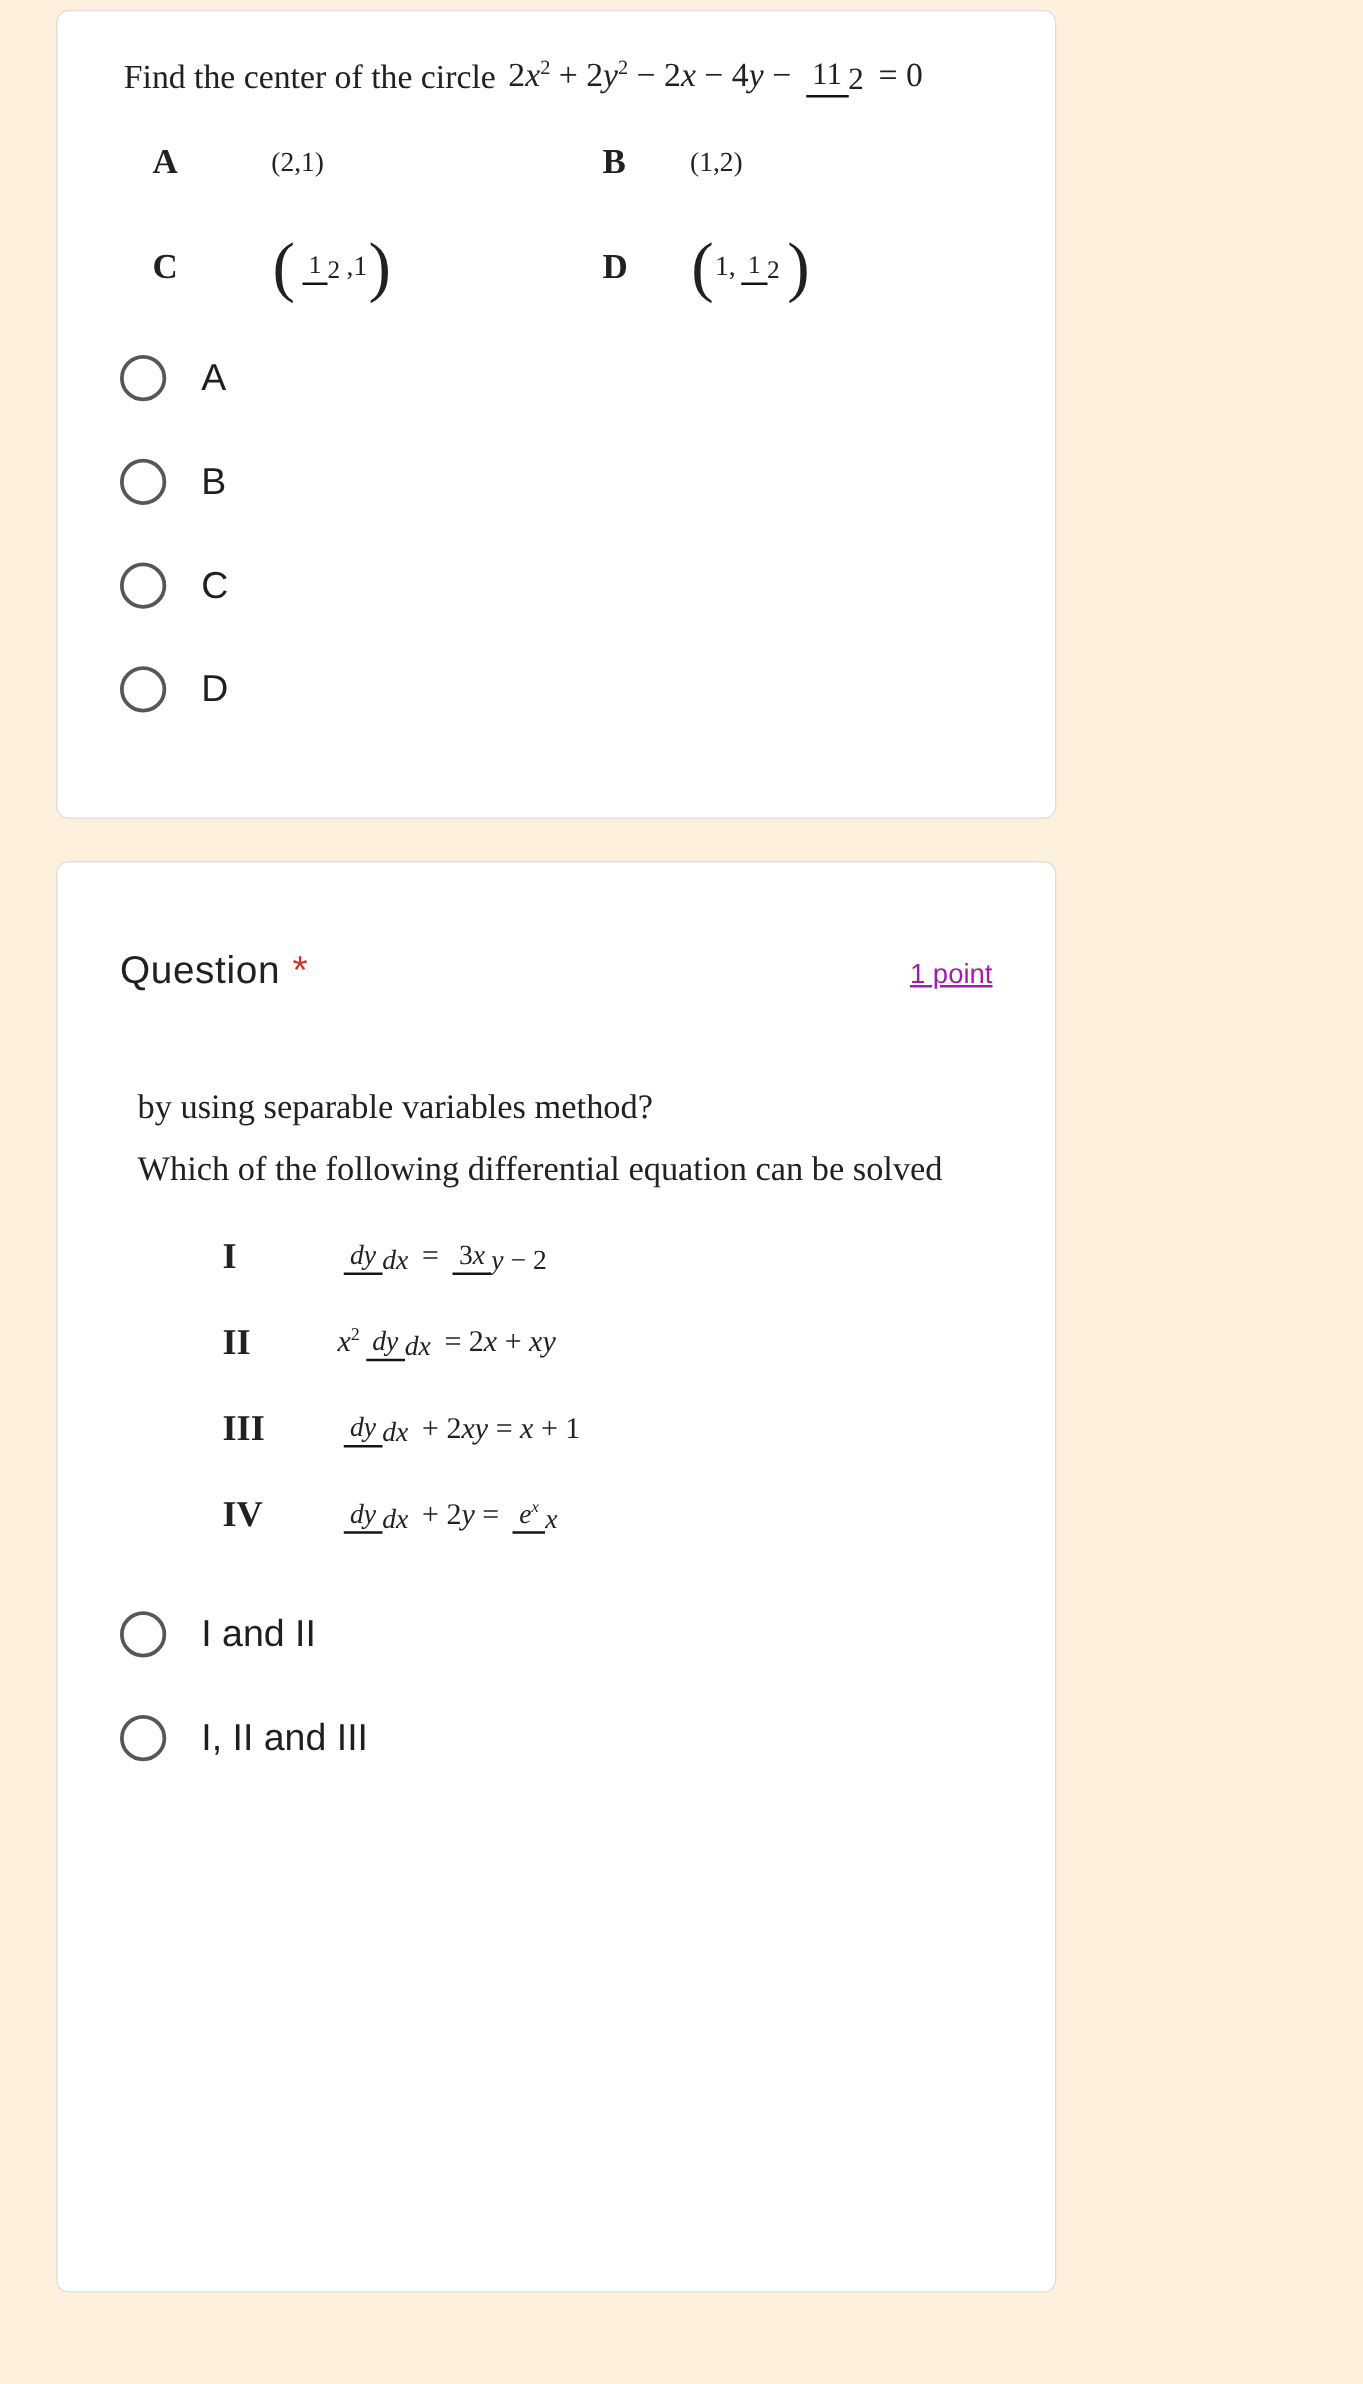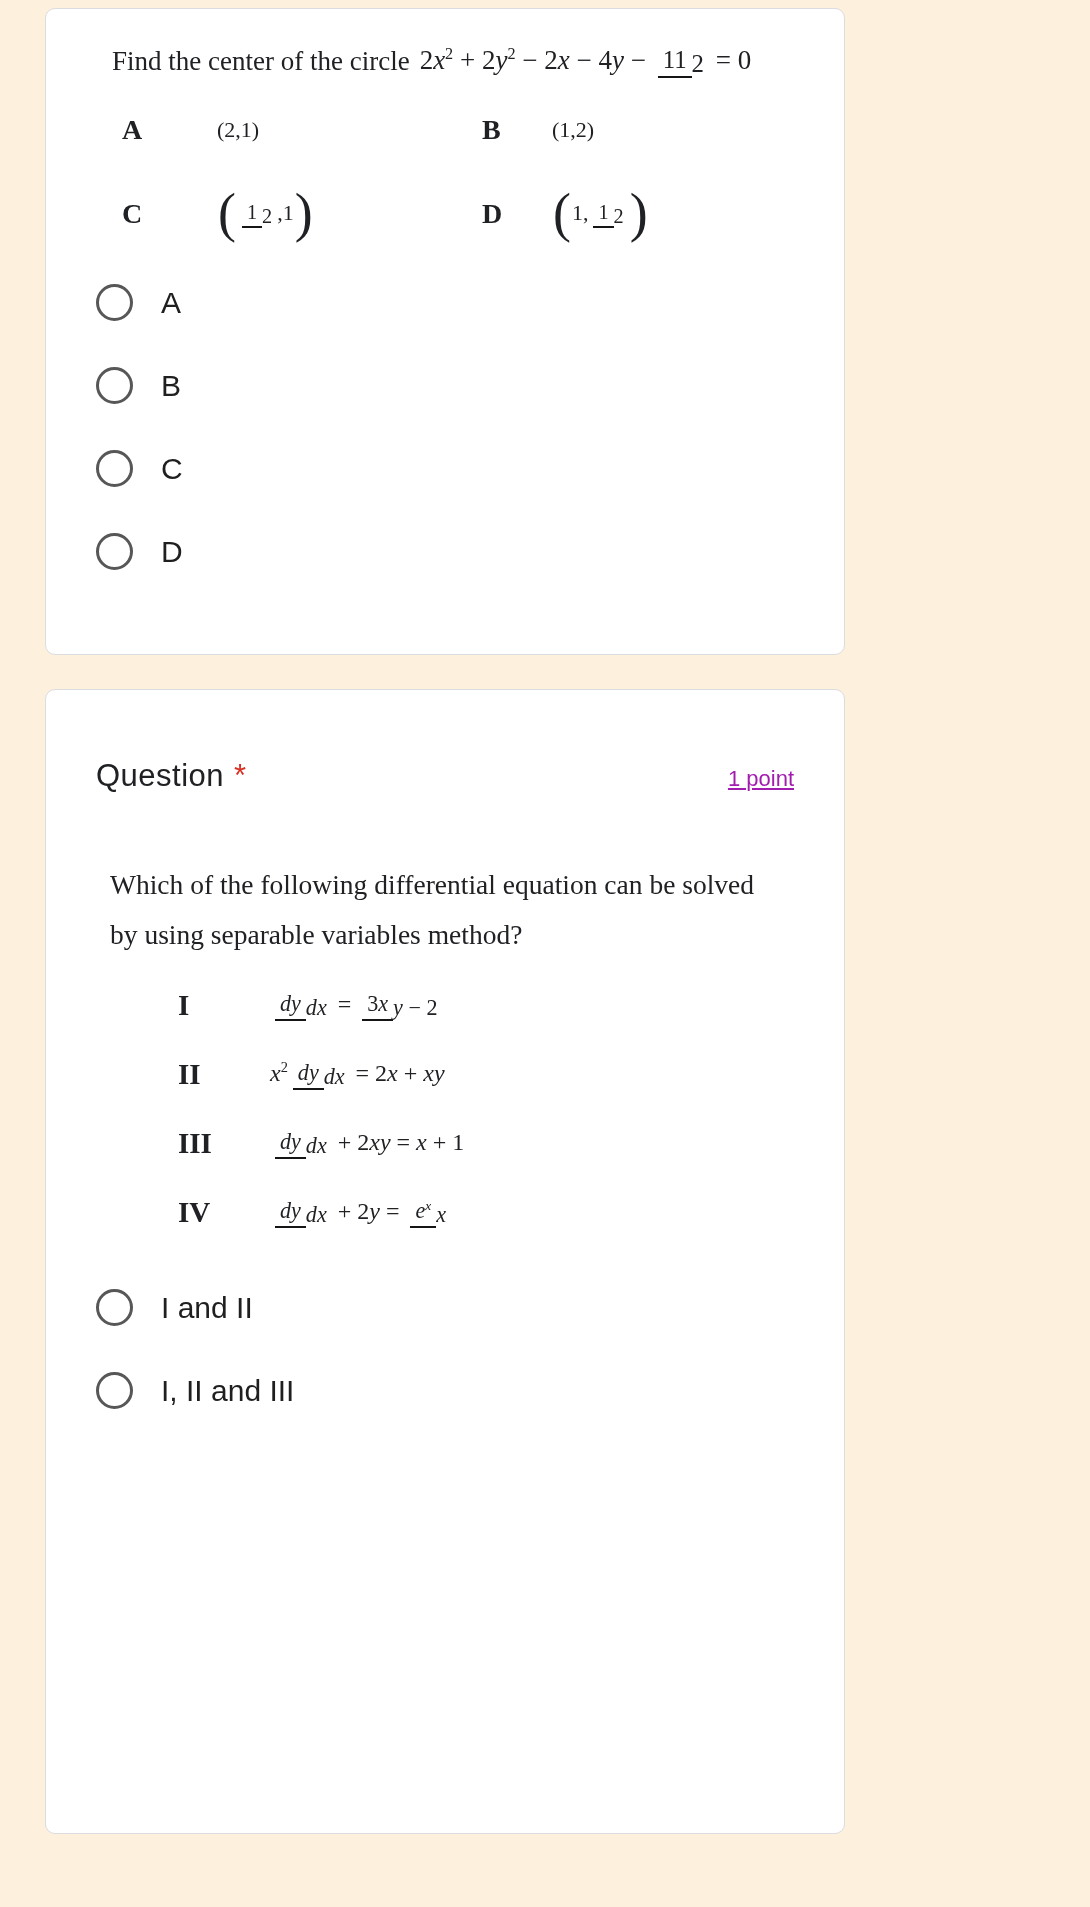--- a/index.html
+++ b/index.html
@@ -48,21 +48,21 @@
     vertical-align: middle;
     position: relative;
     top: -0.05em;
     padding: 0 1px;
   }
 
   
   .q1-title {
     display: flex;
     align-items: center;
-    margin-left: 16px;
+    margin-left: 3px;
     font-family: "Liberation Serif", serif;
     font-size: 27px;
     white-space: nowrap;
   }
   .q1-title .lead { margin-right: 10px; }
   .choice-grid {
     display: grid;
     grid-template-columns: 95px 265px 70px 1fr;
     align-items: center;
     margin: 36px 0 0 26px;
@@ -176,22 +176,22 @@
 <div class="card card2">
 
   <div class="q2-header">
     <span class="q2-title-wrap">
       <span>Question</span><span class="q2-required">*</span>
     </span>
     <span class="q2-points">1 point</span>
   </div>
 
   <div class="q2-prompt">
+    <span class="line">by using separable variables method?</span>
     <span class="line">Which of the following differential equation can be solved</span>
-    <span class="line">by using separable variables method?</span>
   </div>
 
   <div class="statements">
     <div class="statement">
       <span class="st-numeral">I</span>
       <span class="st-math math"><span class="frac">
             <span class="fnum"><span class="it">dy</span></span>
             <span class="fden"><span class="it">dx</span></span>
           </span><span class="rm"> = </span><span class="frac">
             <span class="fnum"><span class="rm">3</span><span class="it">x</span></span>

